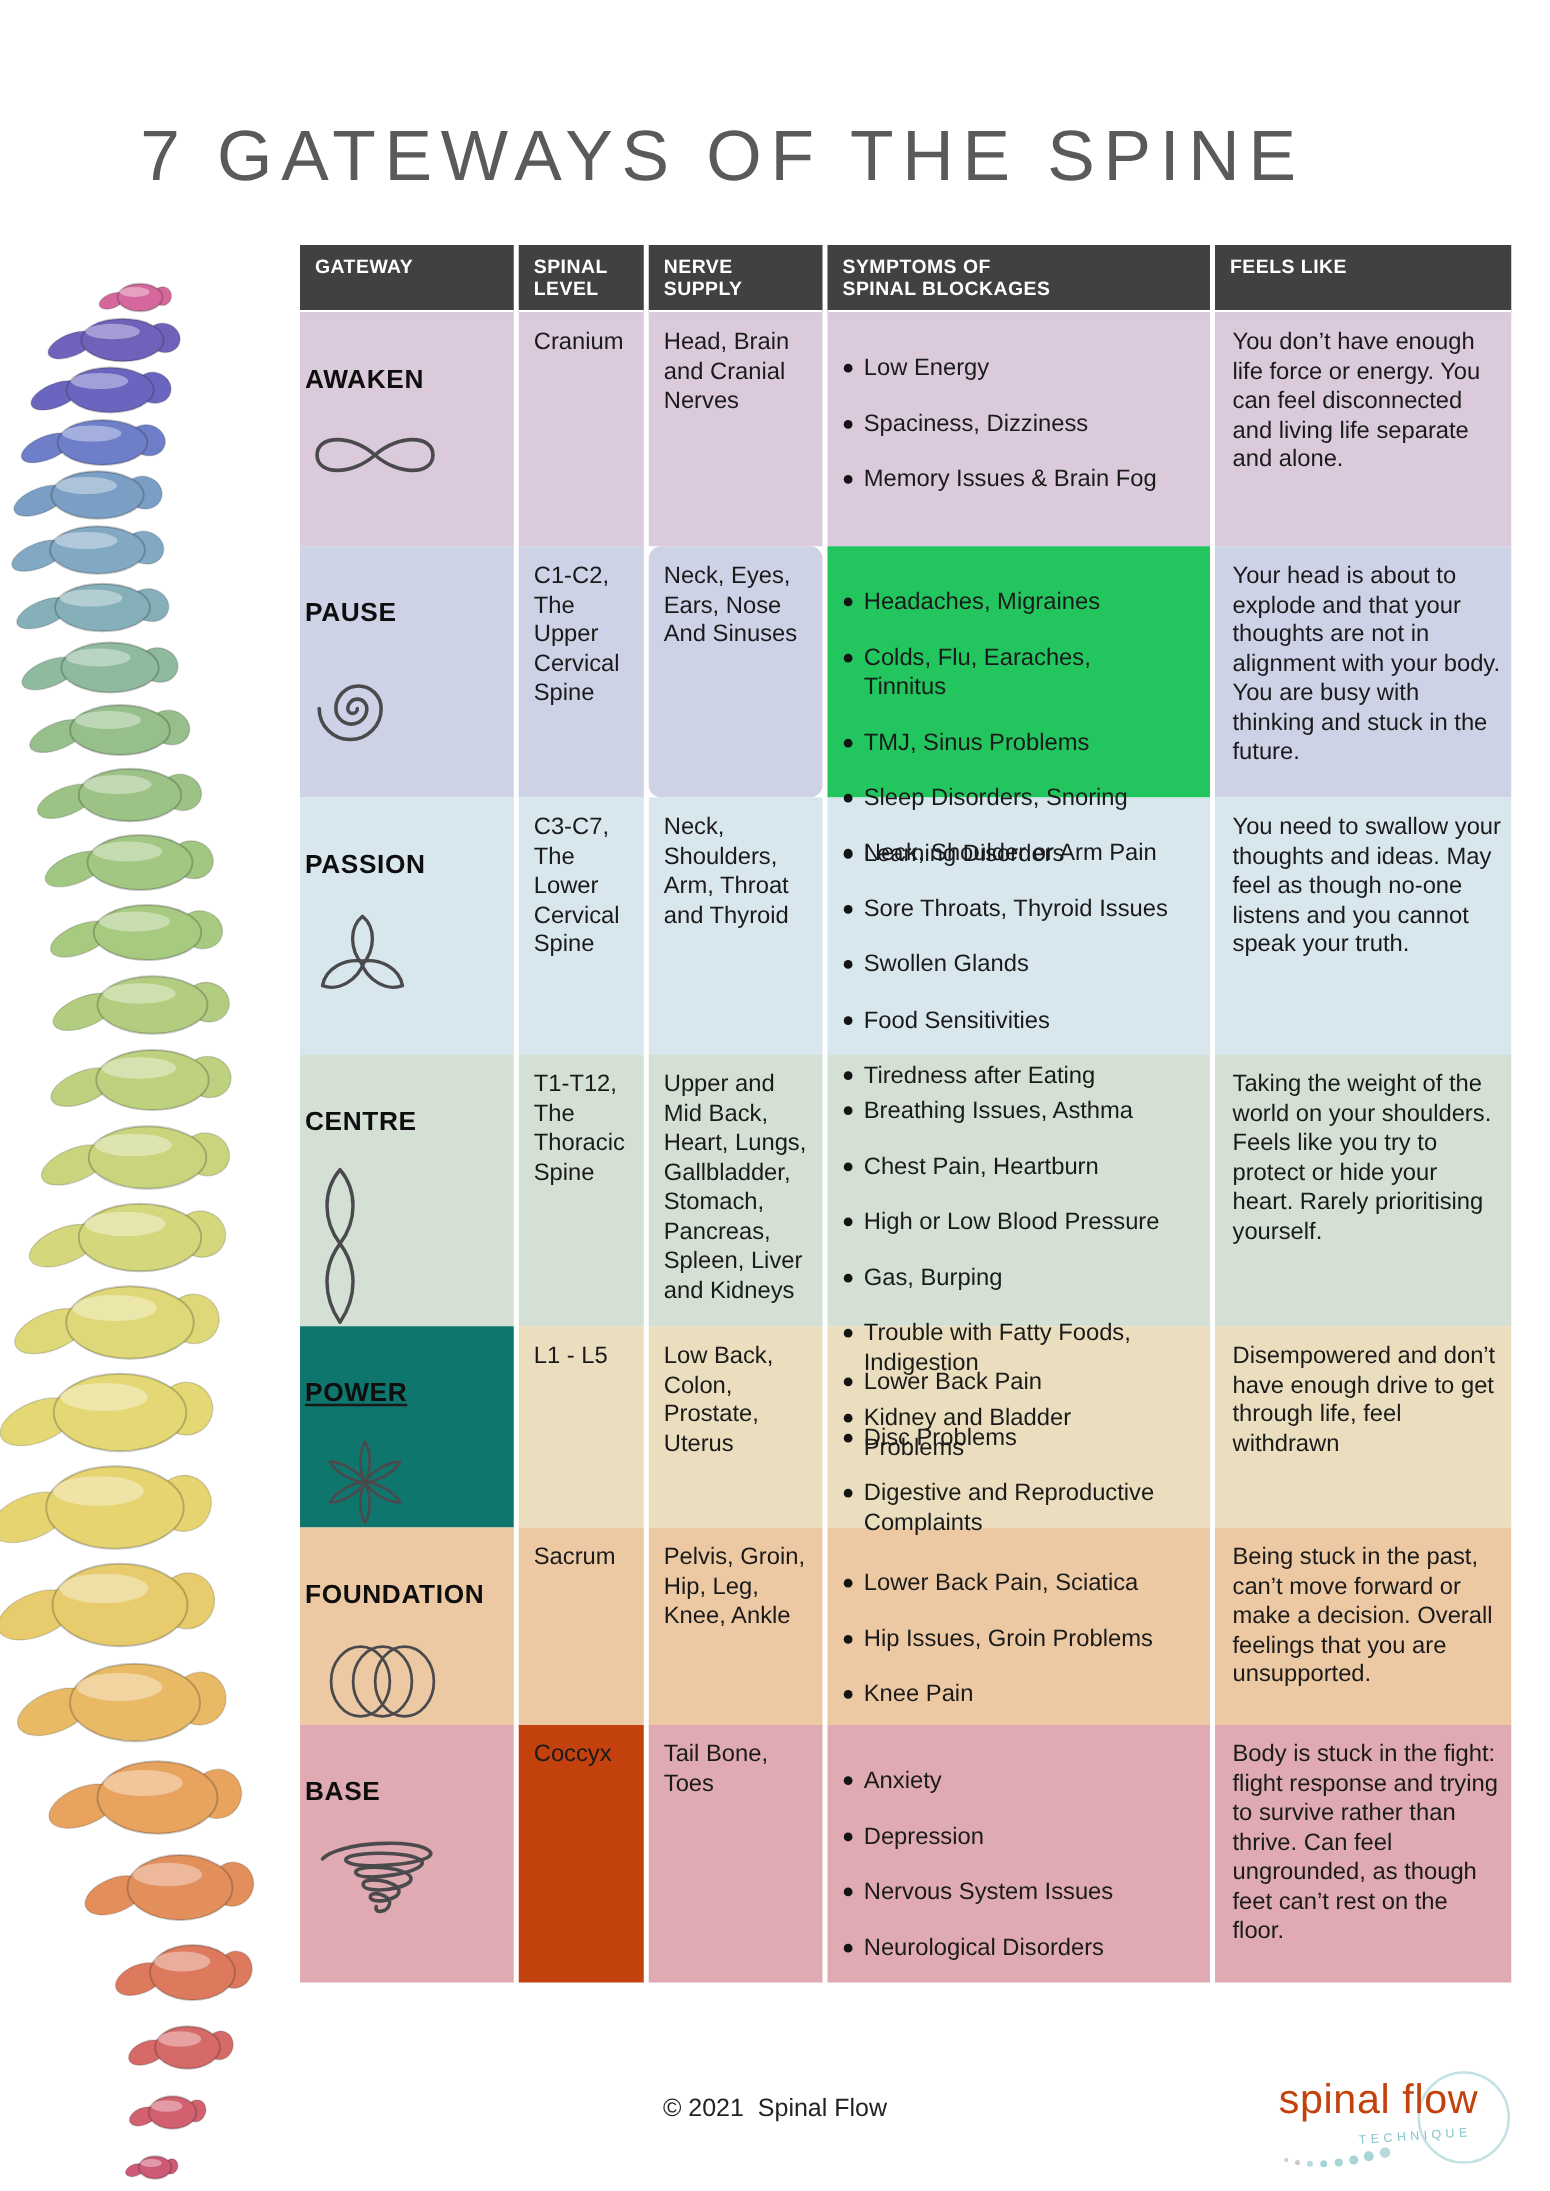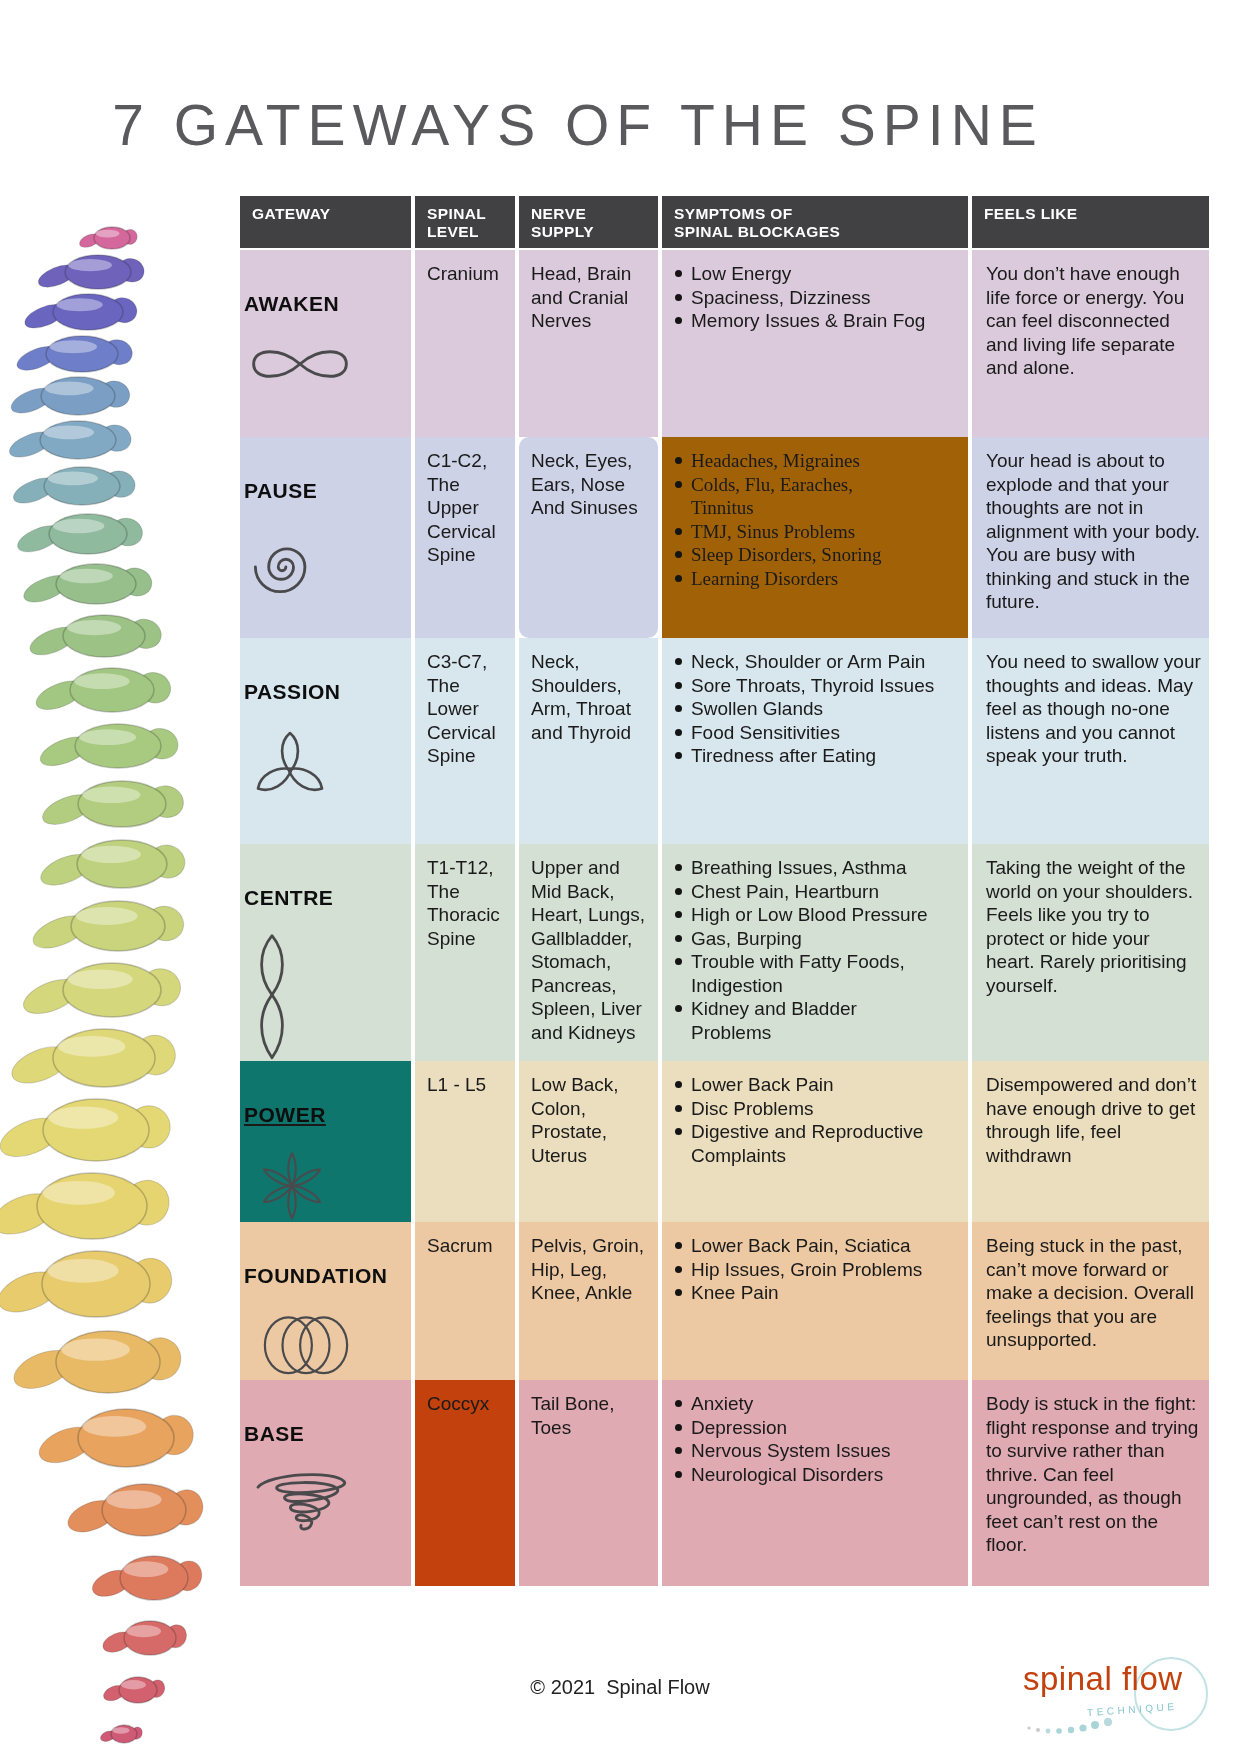--- a/index.html
+++ b/index.html
@@ -15,21 +15,21 @@
        column-gap:4px;row-gap:0;}
   .hcell{background:#414042;color:#ffffff;font-size:15.5px;font-weight:bold;
          letter-spacing:.4px;line-height:18px;padding:9px 6px 0 12px;
          white-space:pre-line;border-bottom:2px solid #fff;}
   .cell{padding:12px 8px 0 12px;font-size:19px;line-height:23.5px;}
   .gw{display:flex;flex-direction:column;align-items:flex-start;padding:42px 4px 0 4px;}
   .gwlabel{font-size:21px;font-weight:800;letter-spacing:.5px;color:#0e0e0e;}
   .sym{margin-top:22px;}
   .sym path,.sym circle,.sym ellipse{fill:none;stroke:#4a4a4d;stroke-width:3;
        stroke-linecap:round;stroke-linejoin:round;}
-  .bullet{position:relative;padding-left:17px;white-space:pre-line;}
+  .bullet{position:relative;padding-left:17px;white-space:pre-line;margin-top:21px;}
   .bullet::before{content:"";position:absolute;left:1px;top:8px;width:7px;height:7px;
        border-radius:50%;background:#141414;}
   .feels{padding-left:14px;}
   .copyright{position:absolute;top:1676px;left:0;right:0;text-align:center;
        font-size:20px;font-weight:300;color:#222;white-space:pre;}
   .logo{position:absolute;right:32px;top:1648px;width:185px;height:100px;z-index:3;}
   .logo-ring{position:absolute;left:0;top:0;width:185px;height:100px;}
   .logo-name{position:absolute;left:0;top:12px;font-size:33px;font-weight:200;
        color:#c2410c;letter-spacing:.5px;white-space:nowrap;}
   .logo-tag{position:absolute;left:64px;top:56px;font-size:10px;letter-spacing:3.5px;
@@ -180,21 +180,21 @@
     <div class="cell feels" style="background: rgb(219, 202, 219);">You don’t have enough life force or energy. You can feel disconnected and living life separate and alone.</div>
 
     <div class="cell gw" style="background: rgb(205, 210, 230);">
       <div class="gwlabel">PAUSE</div>
       <svg class="sym" width="78" height="80" viewBox="0 0 80 84">
         <path d="M43 44 a4 4 0 1 1 -8 0 a8 8 0 1 1 16 0 a13 13 0 1 1 -26 0 a19 19 0 1 1 38 0 a26 26 0 1 1 -52 0"></path>
       </svg>
     </div>
     <div class="cell" style="background: rgb(205, 210, 230);">C1-C2, The Upper Cervical Spine</div>
     <div class="cell" style="background: rgb(205, 210, 230); border-radius: 10px;">Neck, Eyes, Ears, Nose And Sinuses</div>
-    <div class="cell" style="background: #a16207; font-family: Liberation Serif, serif;">
+    <div class="cell" style="background: #22c55e;">
       <div class="bullet">Headaches, Migraines</div>
       <div class="bullet">Colds, Flu, Earaches,
 Tinnitus</div>
       <div class="bullet">TMJ, Sinus Problems</div>
       <div class="bullet">Sleep Disorders, Snoring</div>
       <div class="bullet">Learning Disorders</div>
     </div>
     <div class="cell feels" style="background: rgb(205, 210, 230);">Your head is about to explode and that your thoughts are not in alignment with your body. You are busy with thinking and stuck in the future.</div>
 
     <div class="cell gw" style="background: rgb(216, 230, 237);">

